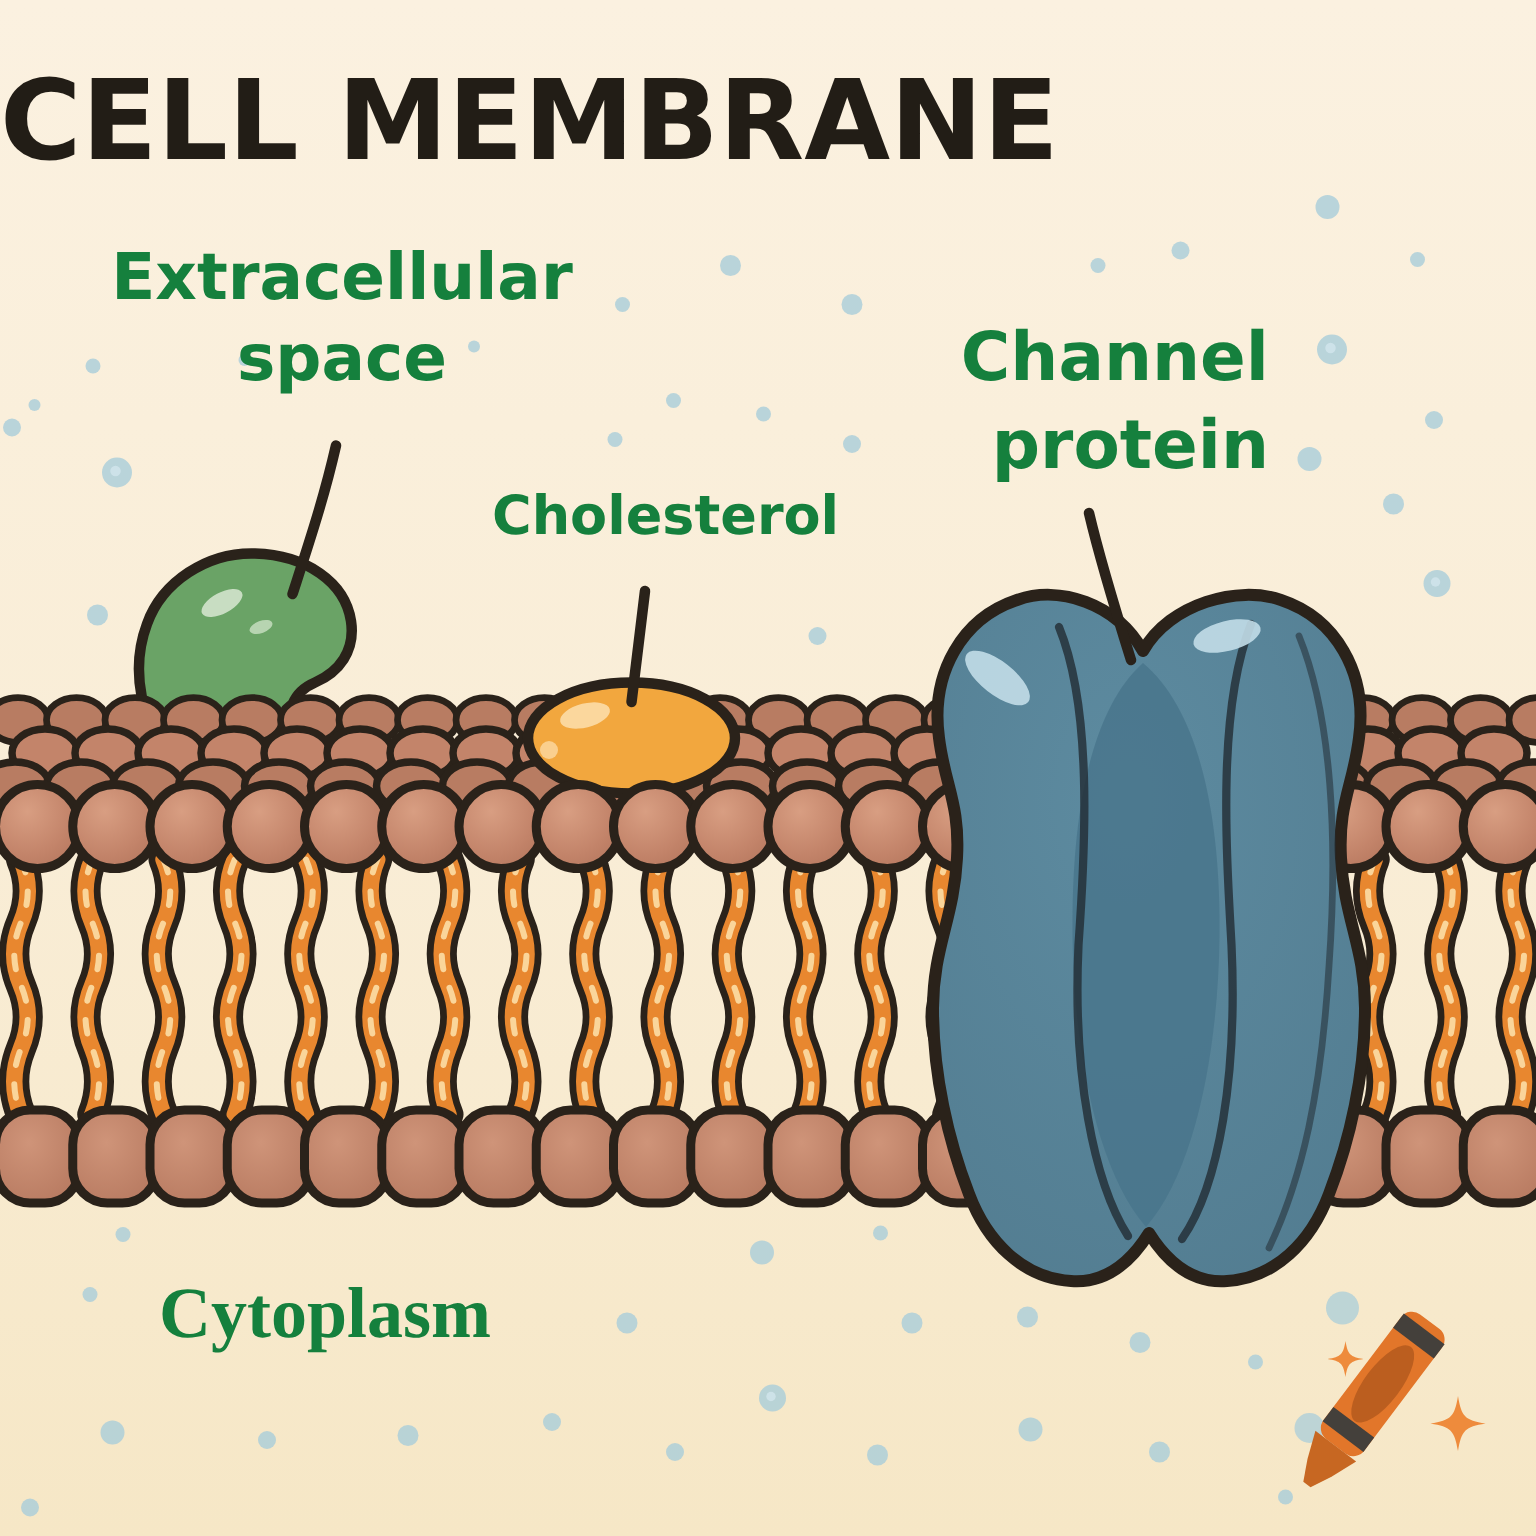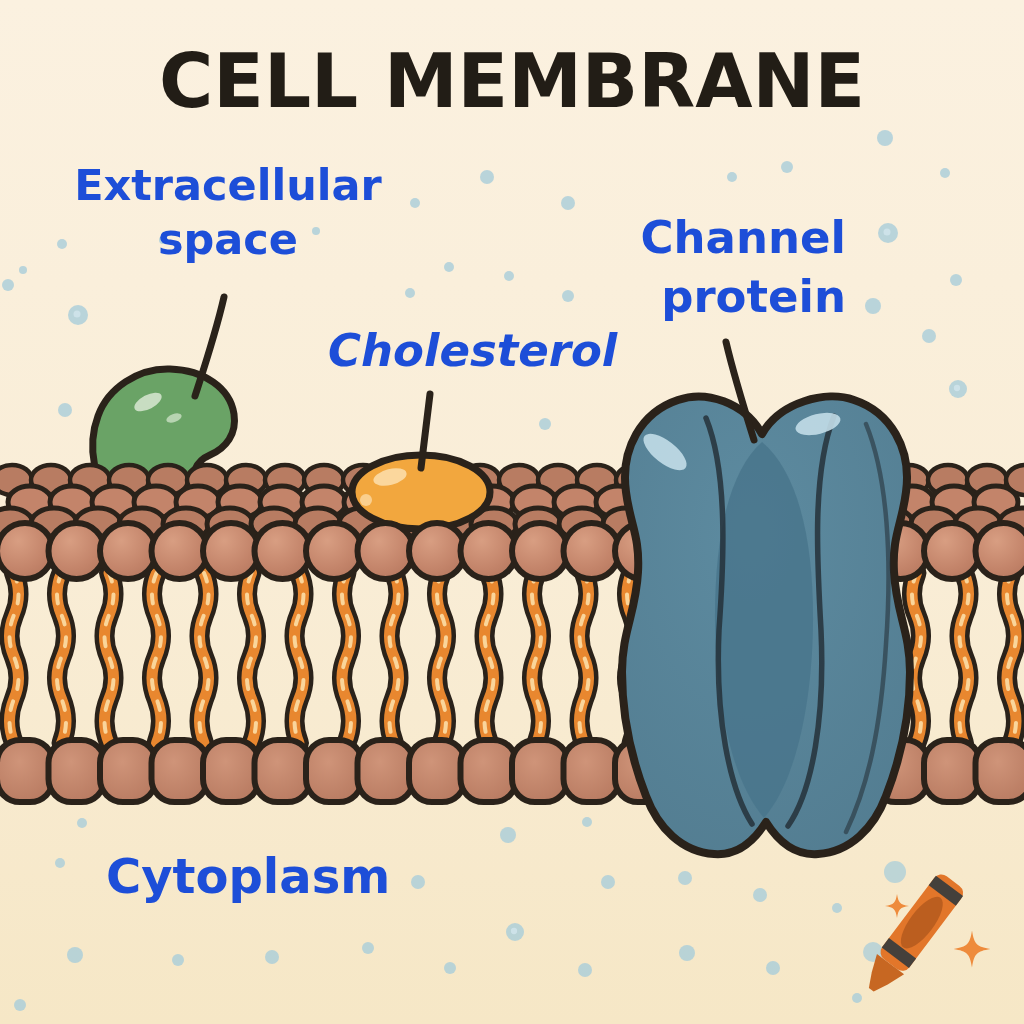--- a/index.html
+++ b/index.html
@@ -2,42 +2,42 @@
 <html><head>
 <meta charset="utf-8">
 <style>
   html,body{margin:0;padding:0;background:#e8e4da;}
   .stage{
     position:relative;width:1024px;height:1024px;overflow:hidden;
     font-family:"DejaVu Sans","Liberation Sans",sans-serif;
   }
   .stage svg{position:absolute;inset:0;display:block;}
   .label{
-    position:absolute;color:#1d4ed8;user-select:none;
+    position:absolute;color:#15803d;user-select:none;
     font-family:"DejaVu Sans","Liberation Sans",sans-serif;
   }
   .title{
-    left:0;top:38px;width:1024px;text-align:center;
+    left:0;top:38px;width:1024px;text-align:left;
     font-size:74px;font-weight:700;letter-spacing:0px;color:#221d16;
   }
   .lab-extracellular{
     left:54px;top:158px;width:348px;text-align:center;
     font-size:43px;font-weight:600;line-height:1.26;
   }
   .lab-cholesterol{
     left:328px;top:324px;width:280px;text-align:left;
-    font-size:45px;font-weight:600;font-style:italic;
+    font-size:36px;font-weight:600;
   }
   .lab-channel{
     left:606px;top:208px;width:240px;text-align:right;
     font-size:45px;font-weight:600;line-height:1.32;
   }
   .lab-cytoplasm{
     left:106px;top:848px;width:300px;text-align:left;
-    font-size:48px;font-weight:600;
+    font-size:48px;font-weight:600;font-family:Liberation Serif, serif;
   }
 </style>
 </head>
 <body>
 
 <div class="stage">
 
 <svg viewBox="0 0 1024 1024" width="1024" height="1024">
   <defs>
     <linearGradient id="bgGrad" x1="0" y1="0" x2="0" y2="1">

